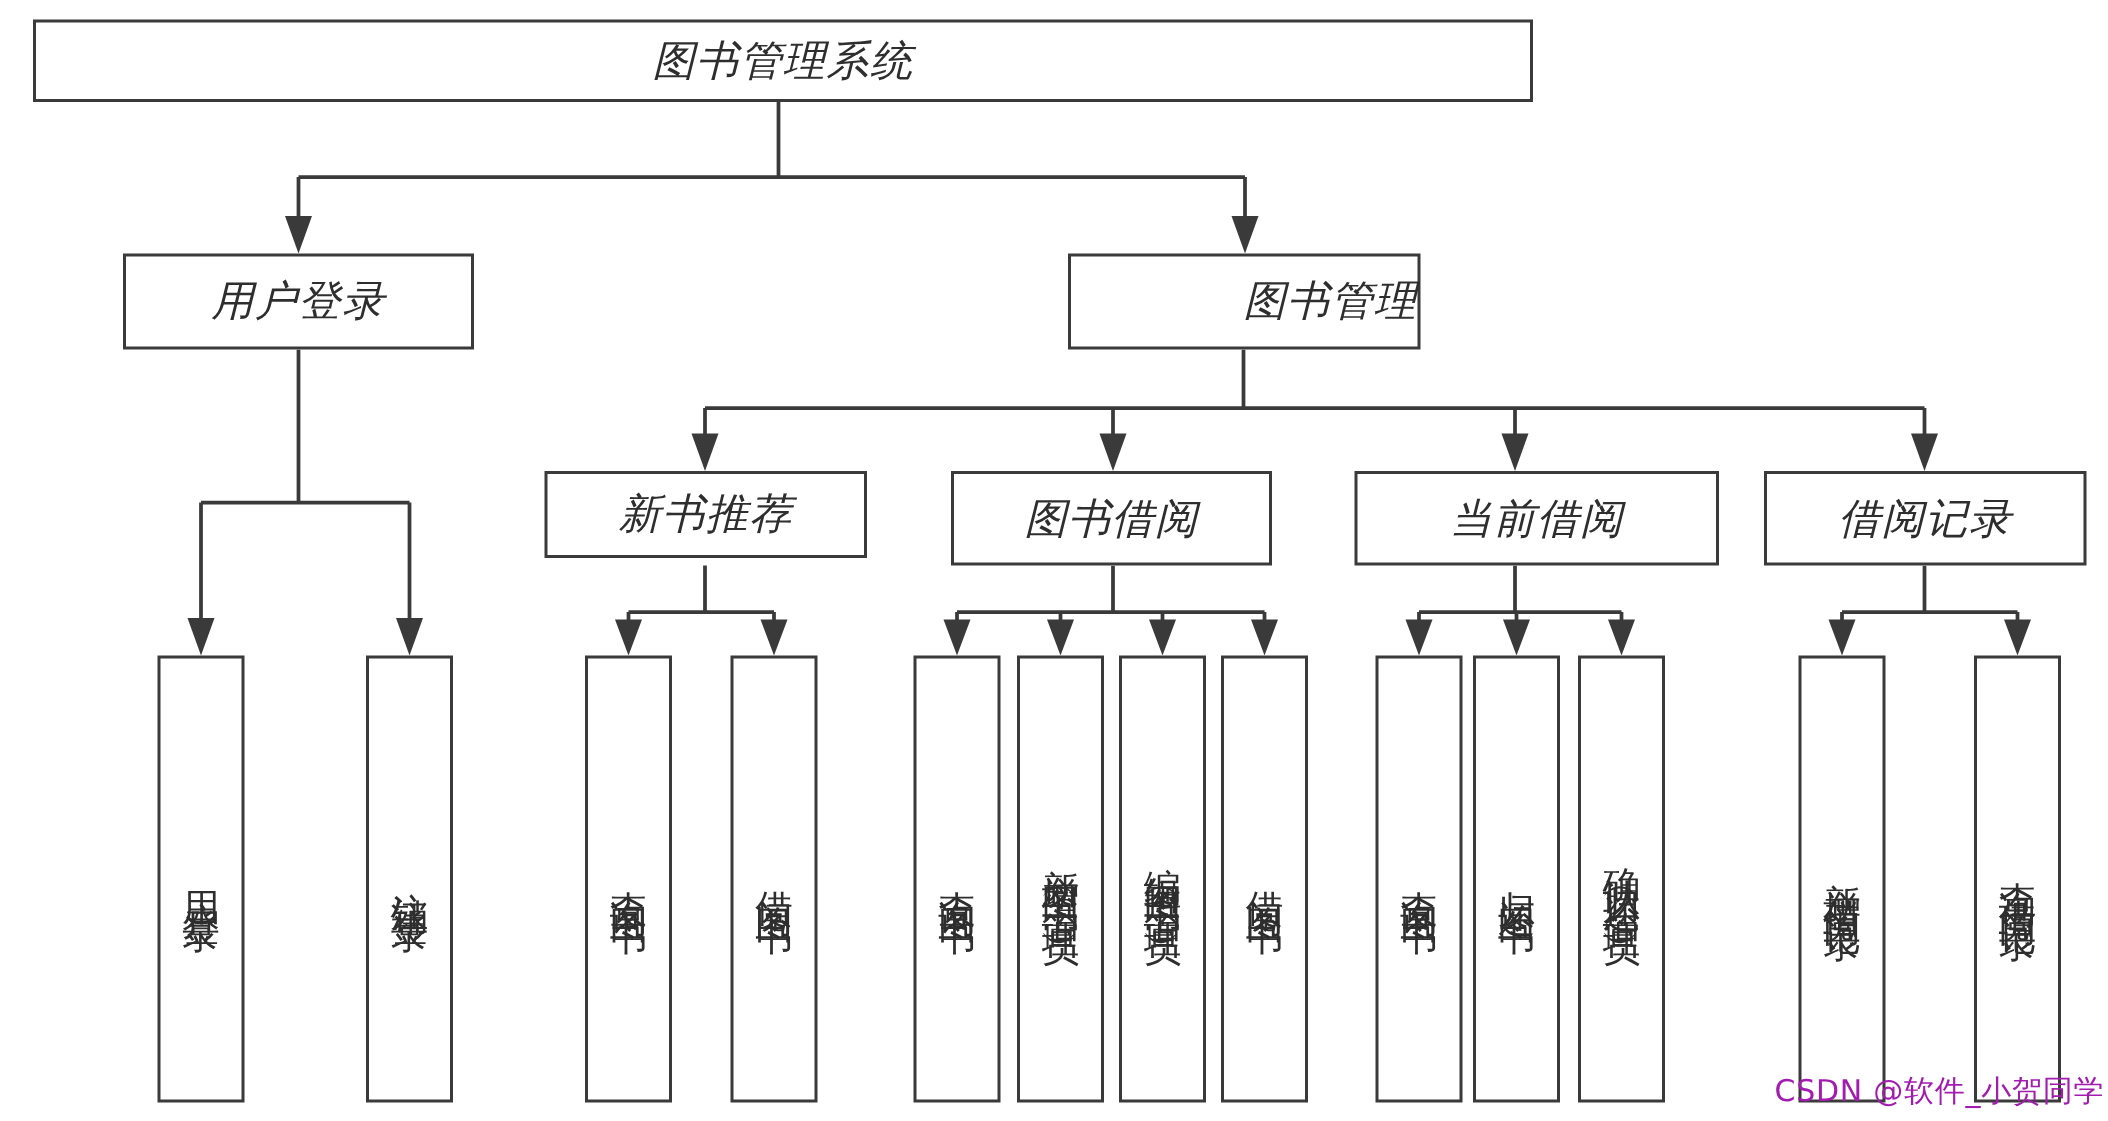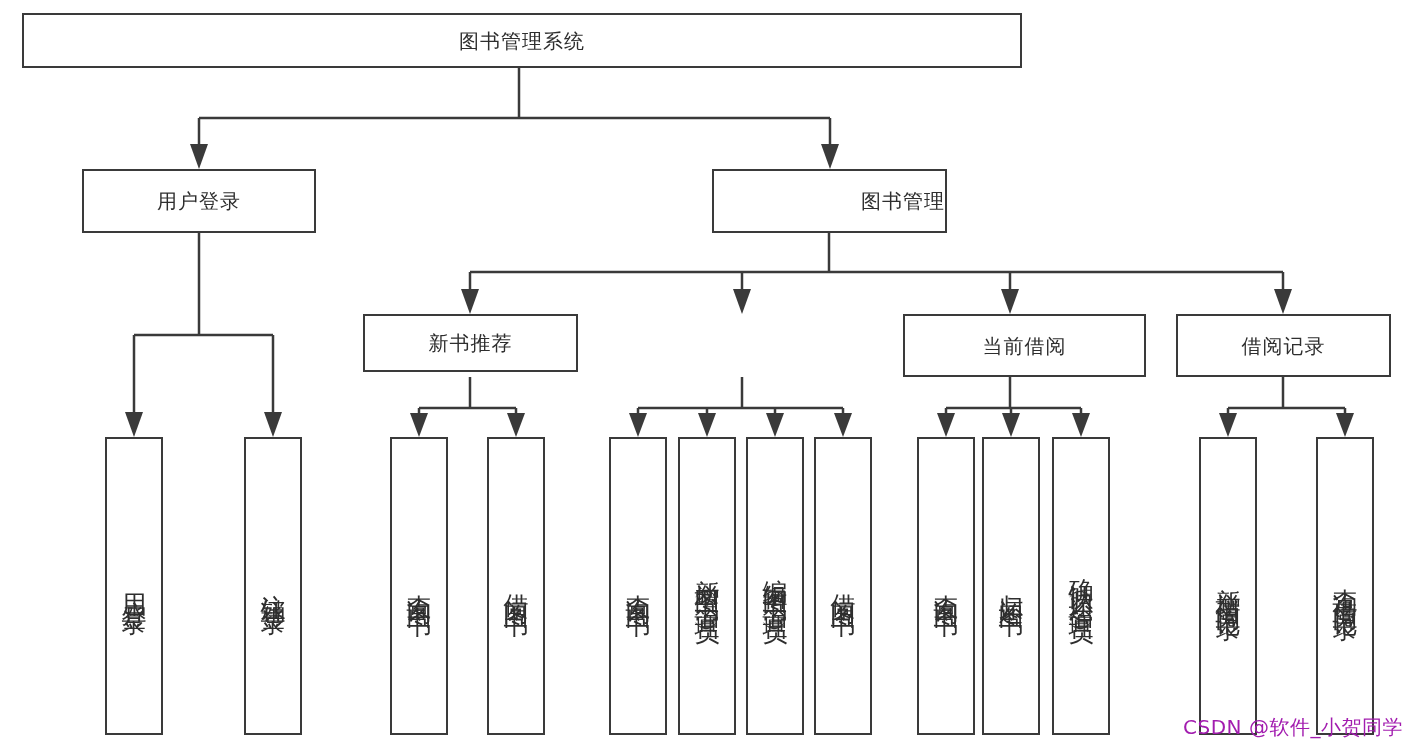--- a/index.html
+++ b/index.html
@@ -22,24 +22,25 @@
     box-sizing: border-box;
     border: 2px solid #3a3a3a;
     background: #ffffff;
     display: flex;
     align-items: center;
     justify-content: center;
     z-index: 2;
     color: #2e2e2e;
   }
   .hlabel {
-    font-size: 20px;
+    font-size: 28px;
     letter-spacing: 1px;
     white-space: nowrap;
     line-height: 1;
+    font-style: italic;
   }
   .vlabel {
     writing-mode: vertical-rl;
     text-orientation: mixed;
     font-size: 25px;
     letter-spacing: 6px;
     line-height: 1;
     white-space: nowrap;
   }
   #watermark {
@@ -131,20 +132,23 @@
   <div class="box" style="left:82px; top:169px; width:234px; height:64px;">
     <span class="hlabel">用户登录</span>
   </div>
   <div class="box" style="left:712px; top:169px; width:235px; height:64px;justify-content:flex-end;">
     <span class="hlabel">图书管理</span>
   </div>
 
   <div class="box" style="left:363px; top:314px; width:215px; height:58px;">
     <span class="hlabel">新书推荐</span>
   </div>
+  <div class="box" style="left:634px; top:314px; width:214px; height:63px;">
+    <span class="hlabel">图书借阅</span>
+  </div>
   <div class="box" style="left:903px; top:314px; width:243px; height:63px;">
     <span class="hlabel">当前借阅</span>
   </div>
   <div class="box" style="left:1176px; top:314px; width:215px; height:63px;text-align:center;">
     <span class="hlabel">借阅记录</span>
   </div>
 
   <div class="box" style="left:105px; top:437px; width:58px; height:298px;">
     <span class="vlabel">用户登录</span>
   </div>

